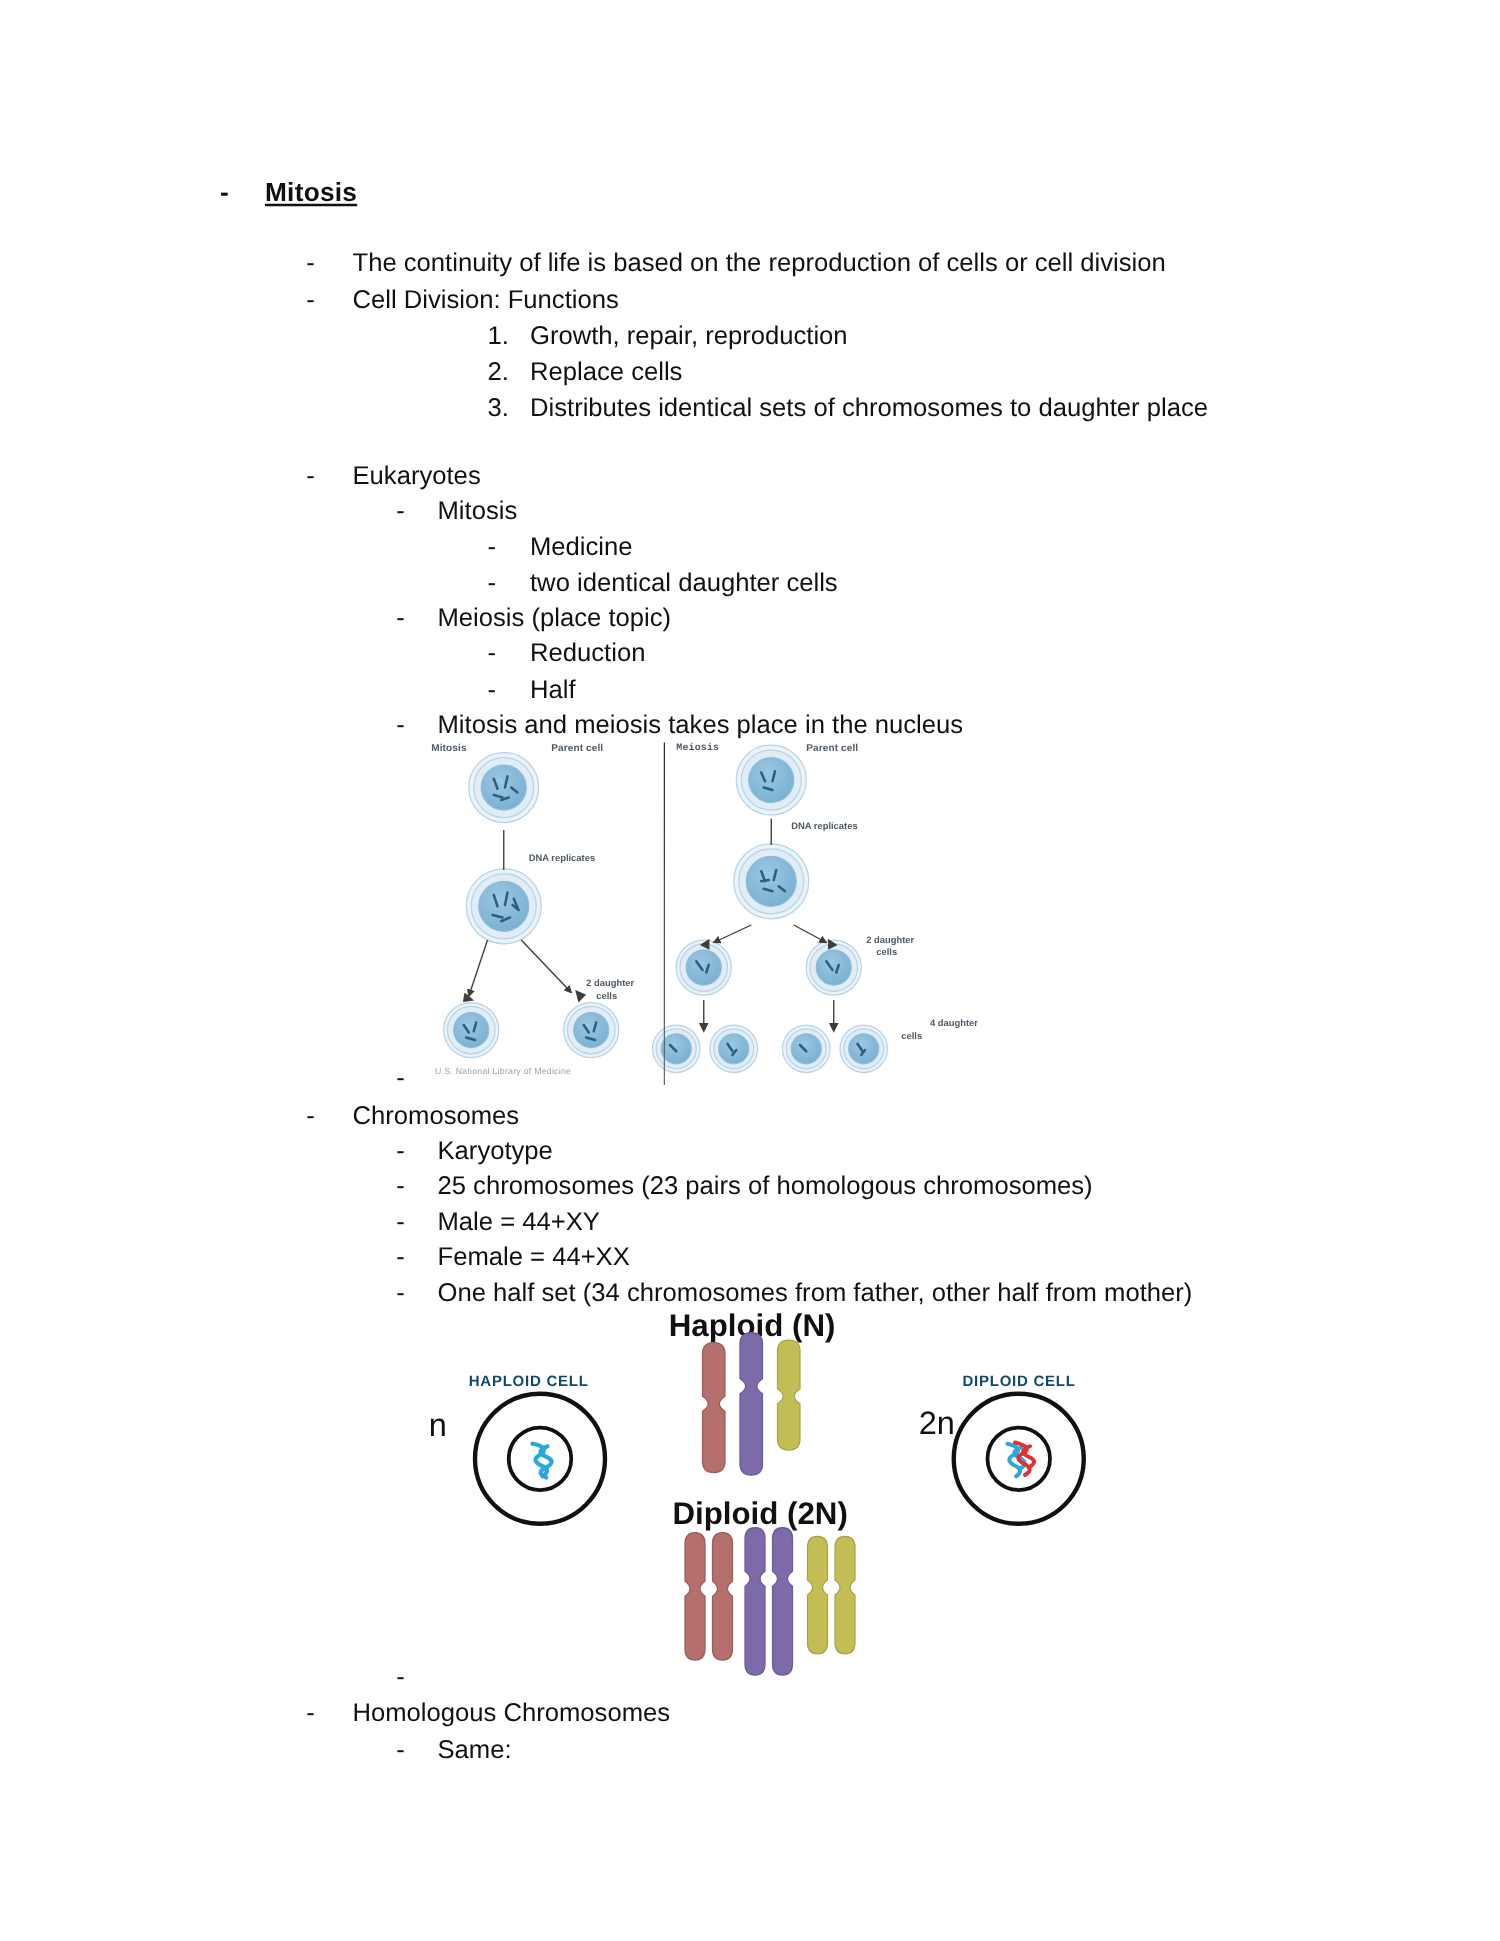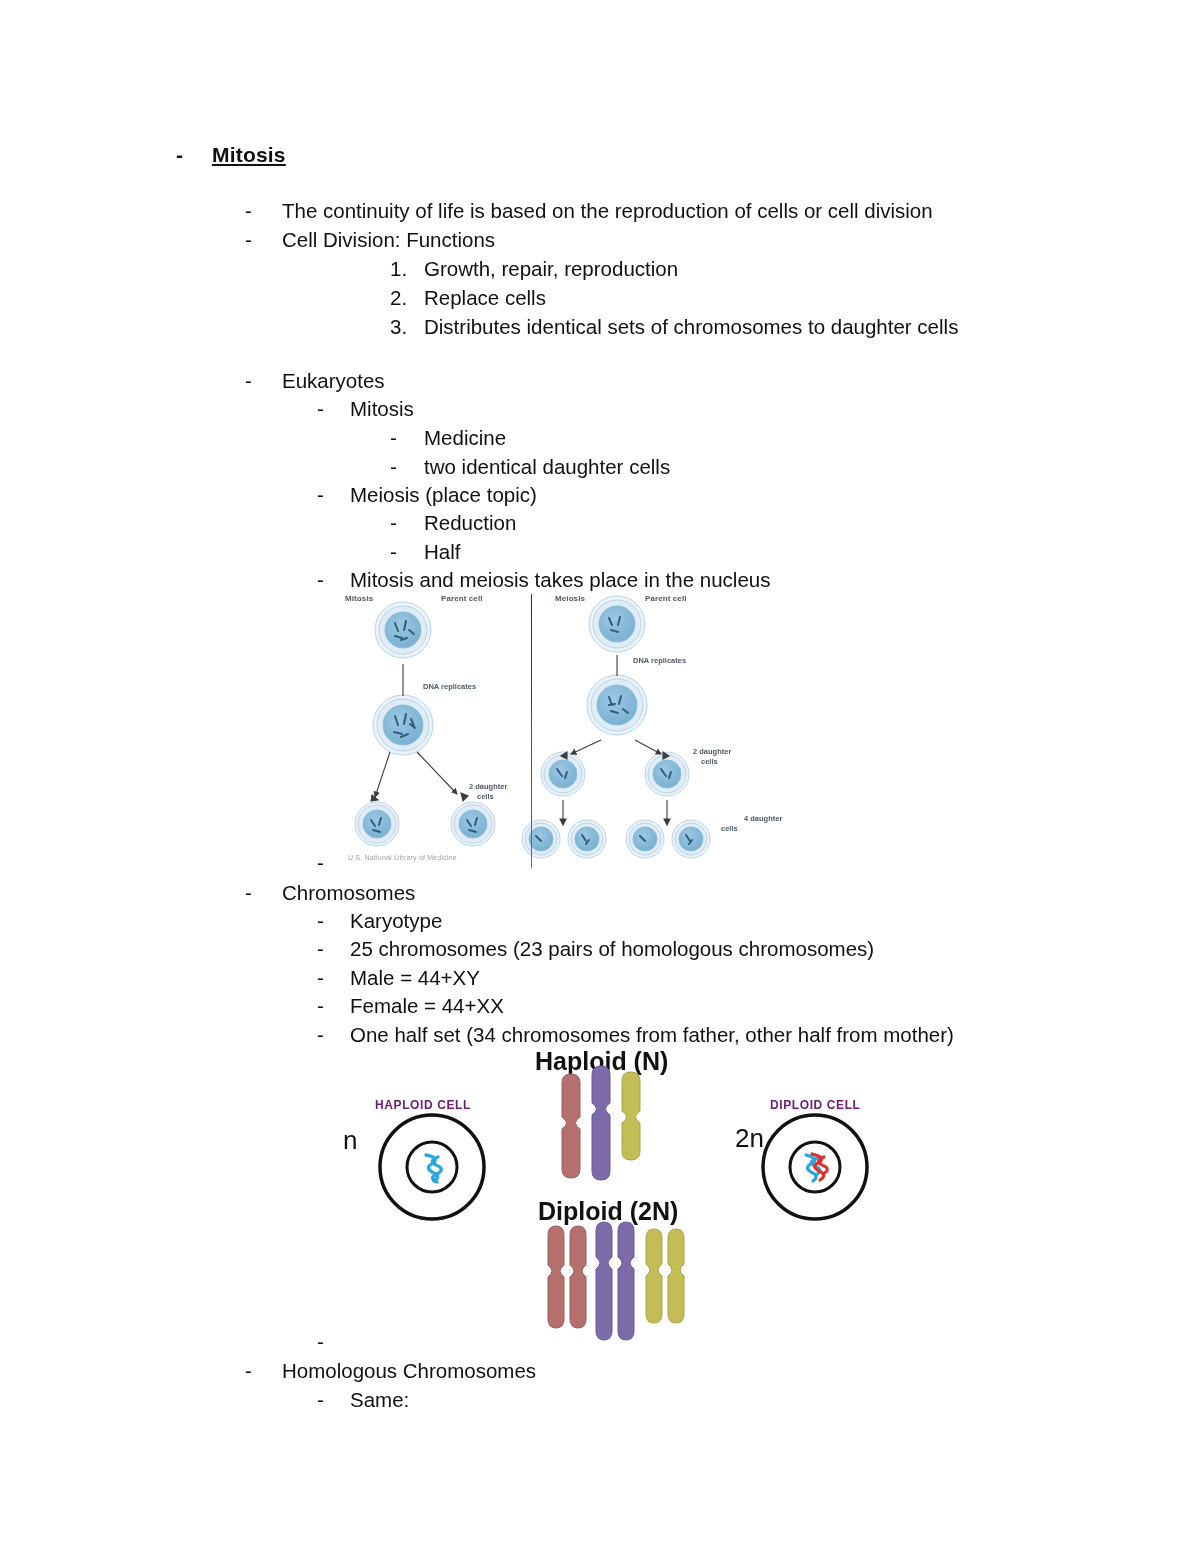--- a/index.html
+++ b/index.html
@@ -116,21 +116,21 @@
     font-size: 25px;
     font-weight: bold;
     color: #111;
     white-space: nowrap;
     font-family: "Liberation Sans", sans-serif;
   }
   #ploidy-figure .cell-cap {
     position: absolute;
     font-size: 12px;
     font-weight: bold;
-    color: #701a75;
+    color: #0c4a6e;
     letter-spacing: .6px;
     white-space: nowrap;
   }
   #ploidy-figure .n-label {
     position: absolute;
     font-size: 26px;
     color: #111;
     white-space: nowrap;
   }
 </style>
@@ -159,21 +159,21 @@
     <span class="txt">Growth, repair, reproduction</span>
   </div>
 
   <div class="row num" style="top:288px;">
     <span class="bullet">2.</span>
     <span class="txt">Replace cells</span>
   </div>
 
   <div class="row num" style="top:317px;">
     <span class="bullet">3.</span>
-    <span class="txt">Distributes identical sets of chromosomes to daughter cells</span>
+    <span class="txt">Distributes identical sets of chromosomes to daughter place</span>
   </div>
 
   <div class="row lvl1" style="top:371px;">
     <span class="bullet">-</span>
     <span class="txt">Eukaryotes</span>
   </div>
 
   <div class="row lvl2" style="top:399px;">
     <span class="bullet">-</span>
     <span class="txt">Mitosis</span>
@@ -386,21 +386,21 @@
 
     <div class="divider-line" style="left:186px; top:2px; height:274px;"></div>
 
     <div class="fig-label" style="left:0px; top:2px;">Mitosis</div>
     <div class="fig-label" style="left:96px; top:2px;">Parent cell</div>
     <div class="fig-note" style="left:78px; top:90px;">DNA replicates</div>
     <div class="fig-note" style="left:124px; top:190px;">2 daughter</div>
     <div class="fig-note" style="left:132px; top:200px;">cells</div>
     <div class="credit" style="left:3px; top:262px;">U.S. National Library of Medicine</div>
 
-    <div class="fig-label" style="left:210px; top:2px;">Meiosis</div>
+    <div class="fig-label" style="left:196px; top:2px;font-family:Liberation Mono, monospace;">Meiosis</div>
     <div class="fig-label" style="left:300px; top:2px;">Parent cell</div>
     <div class="fig-note" style="left:288px; top:64px;">DNA replicates</div>
     <div class="fig-note" style="left:348px; top:155px;">2 daughter</div>
     <div class="fig-note" style="left:356px; top:165px;">cells</div>
     <div class="fig-note" style="left:368px; top:222px;margin-left:31px;">4 daughter</div>
     <div class="fig-note" style="left:376px; top:232px;">cells</div>
   </div>
 
   <div id="ploidy-figure">
 

